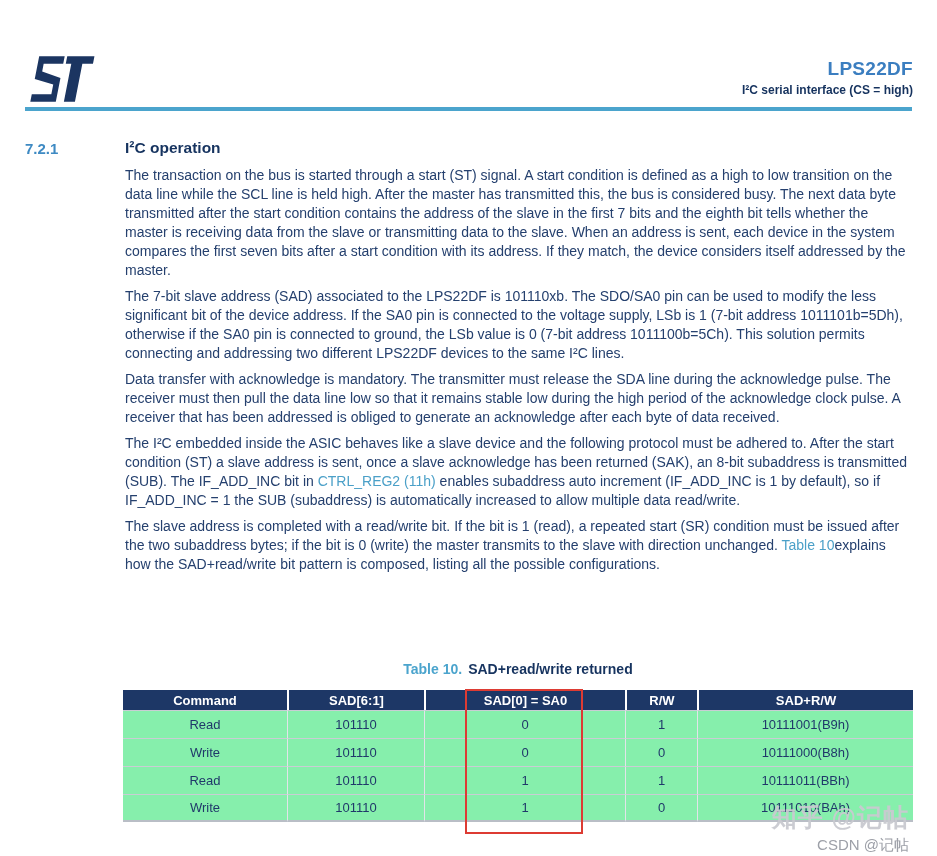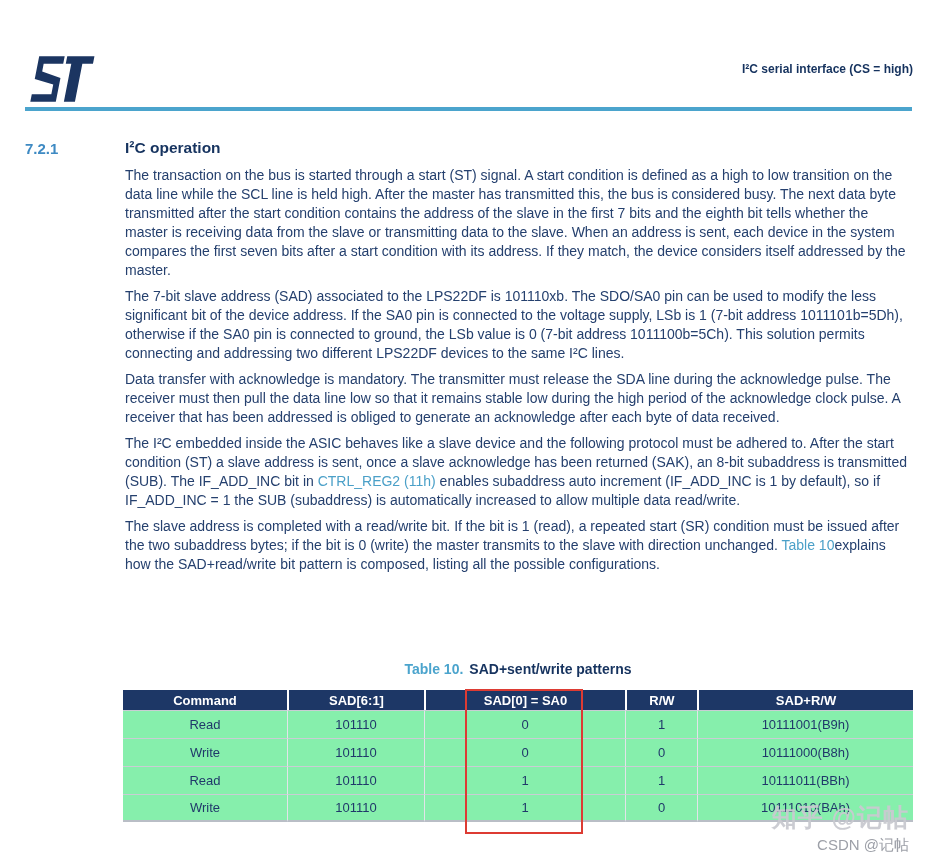--- a/index.html
+++ b/index.html
@@ -170,40 +170,41 @@
 
 <div class="page">
 
   <svg class="logo" viewBox="0 0 160 92" preserveAspectRatio="none" aria-hidden="true">
     <g fill="#1b3561" transform="translate(24,4) skewX(-14)">
       <polygon points="0,0 60,0 60,14 14,14 14,28 60,40 60,84 0,84 0,70 46,70 46,52 0,42"></polygon>
       <polygon points="66,0 130,0 130,14 105,14 105,84 79,84 79,14 66,14"></polygon>
     </g>
   </svg>
   <div class="header-right">
+    <div class="product-title">LPS22DF</div>
     <div class="doc-subtitle">I²C serial interface (CS = high)</div>
   </div>
   <div class="header-rule"></div>
 
   <div class="section">
     <div class="section-number">7.2.1</div>
     <div class="section-content">
       <h1 class="section-title">I²C operation</h1>
       <div>
           <p class="para"><span>The transaction on the bus is started through a start (ST) signal. A start condition is defined as a high to low transition on the data line while the SCL line is held high. After the master has transmitted this, the bus is considered busy. The next data byte transmitted after the start condition contains the address of the slave in the first 7 bits and the eighth bit tells whether the master is receiving data from the slave or transmitting data to the slave. When an address is sent, each device in the system compares the first seven bits after a start condition with its address. If they match, the device considers itself addressed by the master.</span></p>
           <p class="para"><span>The 7-bit slave address (SAD) associated to the LPS22DF is 101110xb. The SDO/SA0 pin can be used to modify the less significant bit of the device address. If the SA0 pin is connected to the voltage supply, LSb is 1 (7-bit address 1011101b=5Dh), otherwise if the SA0 pin is connected to ground, the LSb value is 0 (7-bit address 1011100b=5Ch). This solution permits connecting and addressing two different LPS22DF devices to the same I²C lines.</span></p>
           <p class="para"><span>Data transfer with acknowledge is mandatory. The transmitter must release the SDA line during the acknowledge pulse. The receiver must then pull the data line low so that it remains stable low during the high period of the acknowledge clock pulse. A receiver that has been addressed is obliged to generate an acknowledge after each byte of data received.</span></p>
           <p class="para"><span>The I²C embedded inside the ASIC behaves like a slave device and the following protocol must be adhered to. After the start condition (ST) a slave address is sent, once a slave acknowledge has been returned (SAK), an 8-bit subaddress is transmitted (SUB). The IF_ADD_INC bit in </span><span class="xref">CTRL_REG2 (11h)</span><span> enables subaddress auto increment (IF_ADD_INC is 1 by default), so if IF_ADD_INC = 1 the SUB (subaddress) is automatically increased to allow multiple data read/write.</span></p>
           <p class="para"><span>The slave address is completed with a read/write bit. If the bit is 1 (read), a repeated start (SR) condition must be issued after the two subaddress bytes; if the bit is 0 (write) the master transmits to the slave with direction unchanged. </span><span class="xref">Table 10</span><span>explains how the SAD+read/write bit pattern is composed, listing all the possible configurations.</span></p>
         </div>
     </div>
   </div>
 
   <div class="table-caption">
-    <span class="caption-prefix">Table 10.</span><span class="caption-title">SAD+sent/write patterns</span>
+    <span class="caption-prefix">Table 10.</span><span class="caption-title">SAD+read/write returned</span>
   </div>
 
   <table class="sad-table">
     <colgroup>
       <col class="c1">
         <col class="c2">
         <col class="c3">
         <col class="c4">
         <col class="c5">
     </colgroup>

